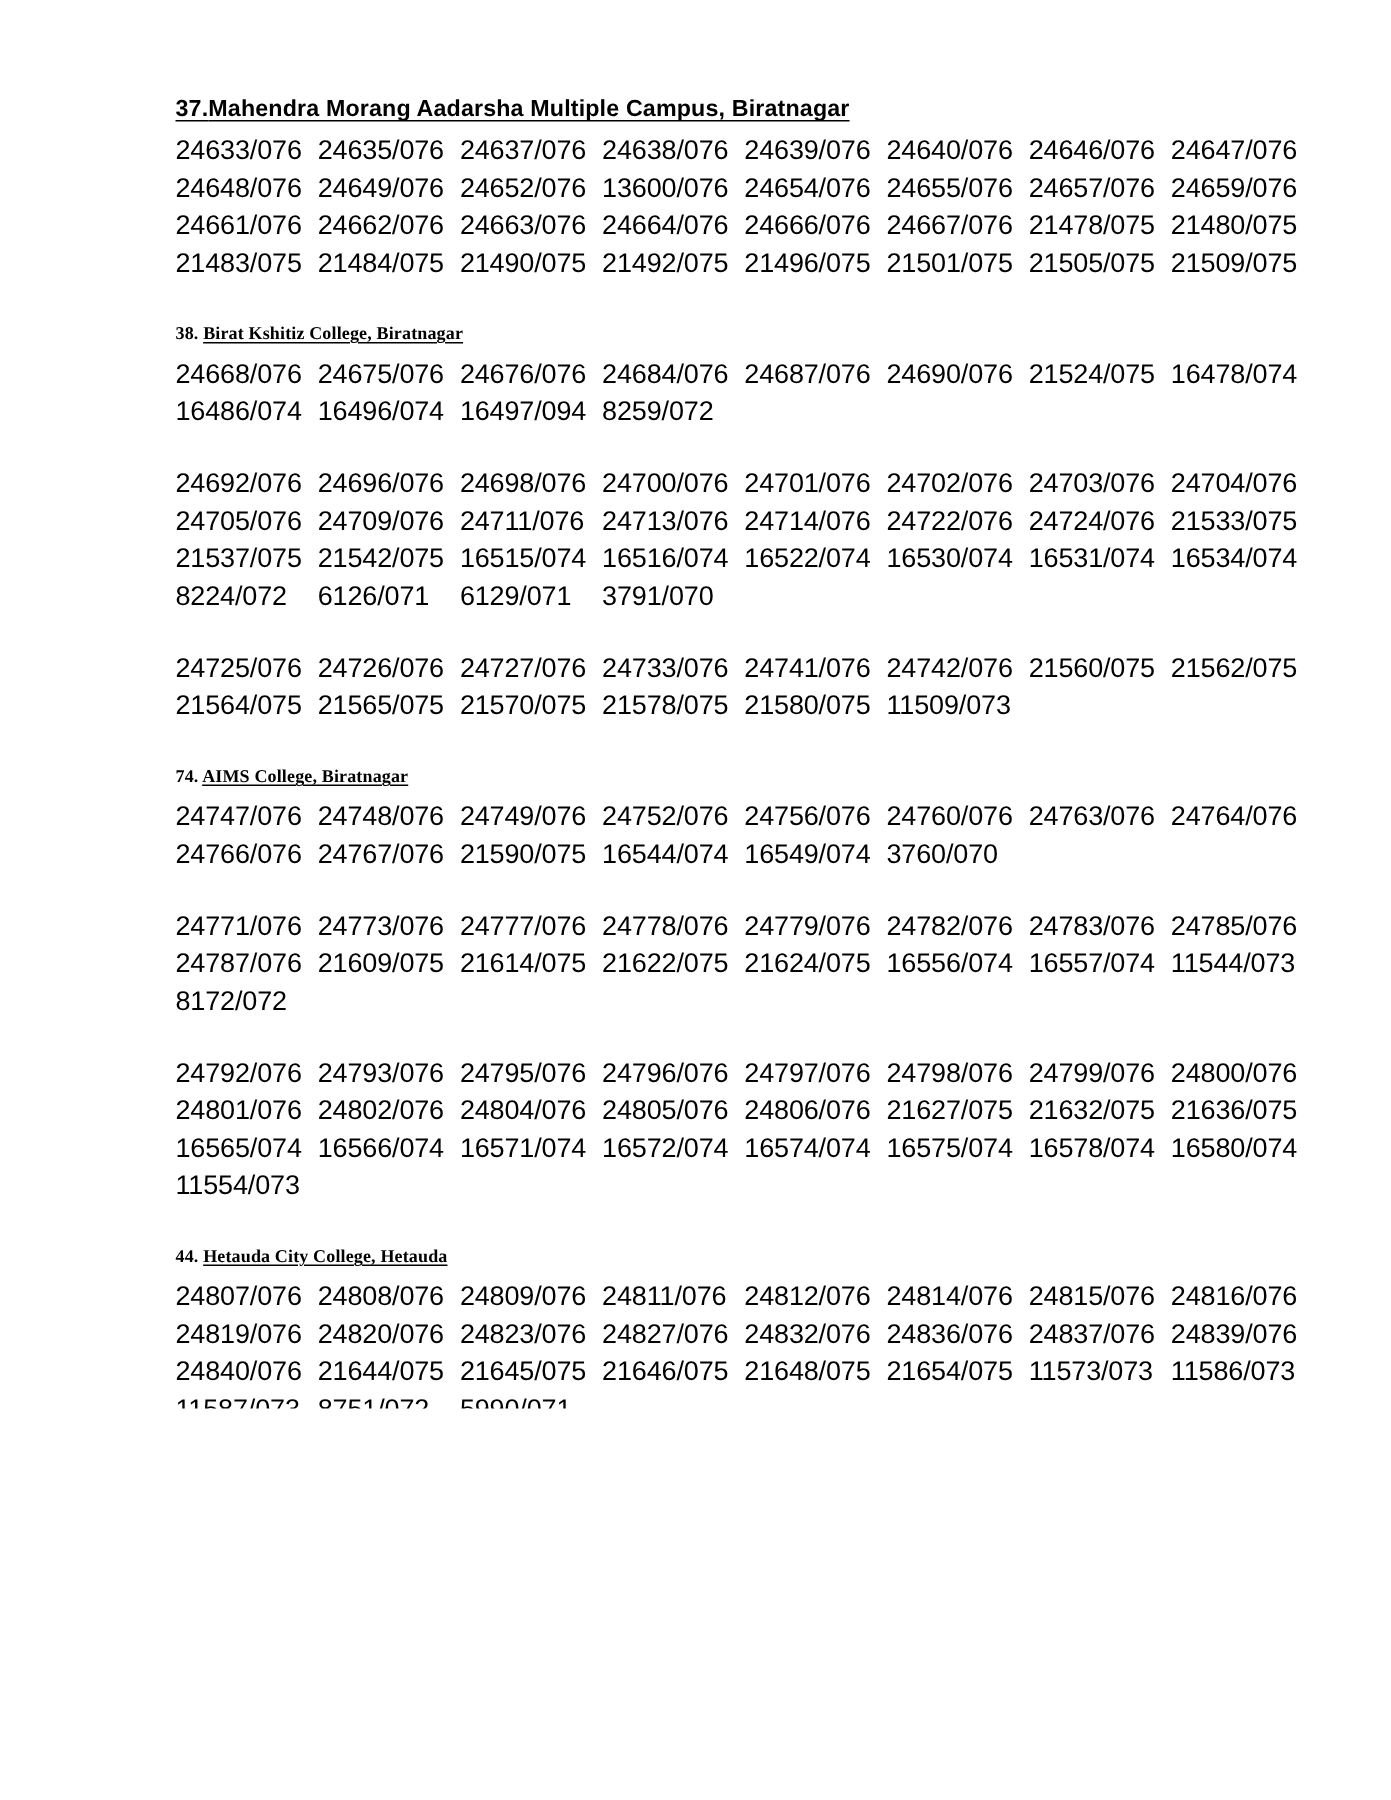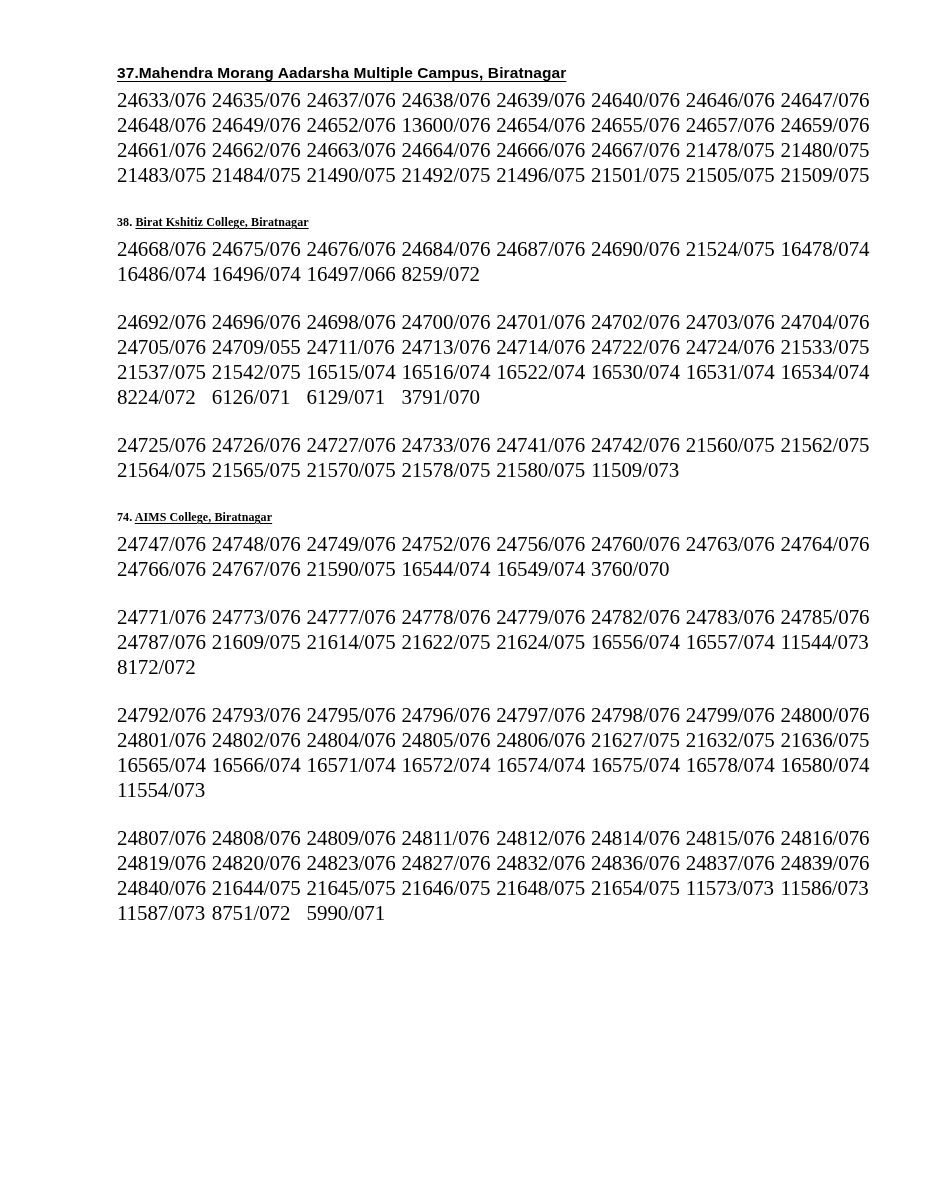--- a/index.html
+++ b/index.html
@@ -55,22 +55,22 @@
     text-decoration: underline;
     text-underline-offset: 2px;
   }
   .sec-heading.sans .name,
   .sec-heading.sans .num.ul {
     text-underline-offset: 3px;
   }
   .rollnos {
     display: grid;
     grid-template-columns: repeat(8, 94.8px);
-    font-family: Liberation Serif, serif;
-    font-size: 21px;
+    font-family: Liberation Sans, sans-serif;
+    font-size: 18px;
     line-height: 25px;
     letter-spacing: -0.1px;
   }
   .rollno {
     white-space: nowrap;
   }
 </style>
 </head>
 <body>
 
@@ -119,36 +119,36 @@
           <span class="rollno">24668/076</span>
           <span class="rollno">24675/076</span>
           <span class="rollno">24676/076</span>
           <span class="rollno">24684/076</span>
           <span class="rollno">24687/076</span>
           <span class="rollno">24690/076</span>
           <span class="rollno">21524/075</span>
           <span class="rollno">16478/074</span>
           <span class="rollno">16486/074</span>
           <span class="rollno">16496/074</span>
-          <span class="rollno">16497/066</span>
+          <span class="rollno">16497/094</span>
           <span class="rollno">8259/072</span>
         </div>
       </div>
       <div class="section">
         <div class="rollnos">
           <span class="rollno">24692/076</span>
           <span class="rollno">24696/076</span>
           <span class="rollno">24698/076</span>
           <span class="rollno">24700/076</span>
           <span class="rollno">24701/076</span>
           <span class="rollno">24702/076</span>
           <span class="rollno">24703/076</span>
           <span class="rollno">24704/076</span>
           <span class="rollno">24705/076</span>
-          <span class="rollno">24709/055</span>
+          <span class="rollno">24709/076</span>
           <span class="rollno">24711/076</span>
           <span class="rollno">24713/076</span>
           <span class="rollno">24714/076</span>
           <span class="rollno">24722/076</span>
           <span class="rollno">24724/076</span>
           <span class="rollno">21533/075</span>
           <span class="rollno">21537/075</span>
           <span class="rollno">21542/075</span>
           <span class="rollno">16515/074</span>
           <span class="rollno">16516/074</span>
@@ -243,20 +243,21 @@
           <span class="rollno">16571/074</span>
           <span class="rollno">16572/074</span>
           <span class="rollno">16574/074</span>
           <span class="rollno">16575/074</span>
           <span class="rollno">16578/074</span>
           <span class="rollno">16580/074</span>
           <span class="rollno">11554/073</span>
         </div>
       </div>
       <div class="section">
+        <div class="sec-heading serif"><span class="num">44.</span> <span class="name">Hetauda City College, Hetauda</span></div>
         <div class="rollnos">
           <span class="rollno">24807/076</span>
           <span class="rollno">24808/076</span>
           <span class="rollno">24809/076</span>
           <span class="rollno">24811/076</span>
           <span class="rollno">24812/076</span>
           <span class="rollno">24814/076</span>
           <span class="rollno">24815/076</span>
           <span class="rollno">24816/076</span>
           <span class="rollno">24819/076</span>

